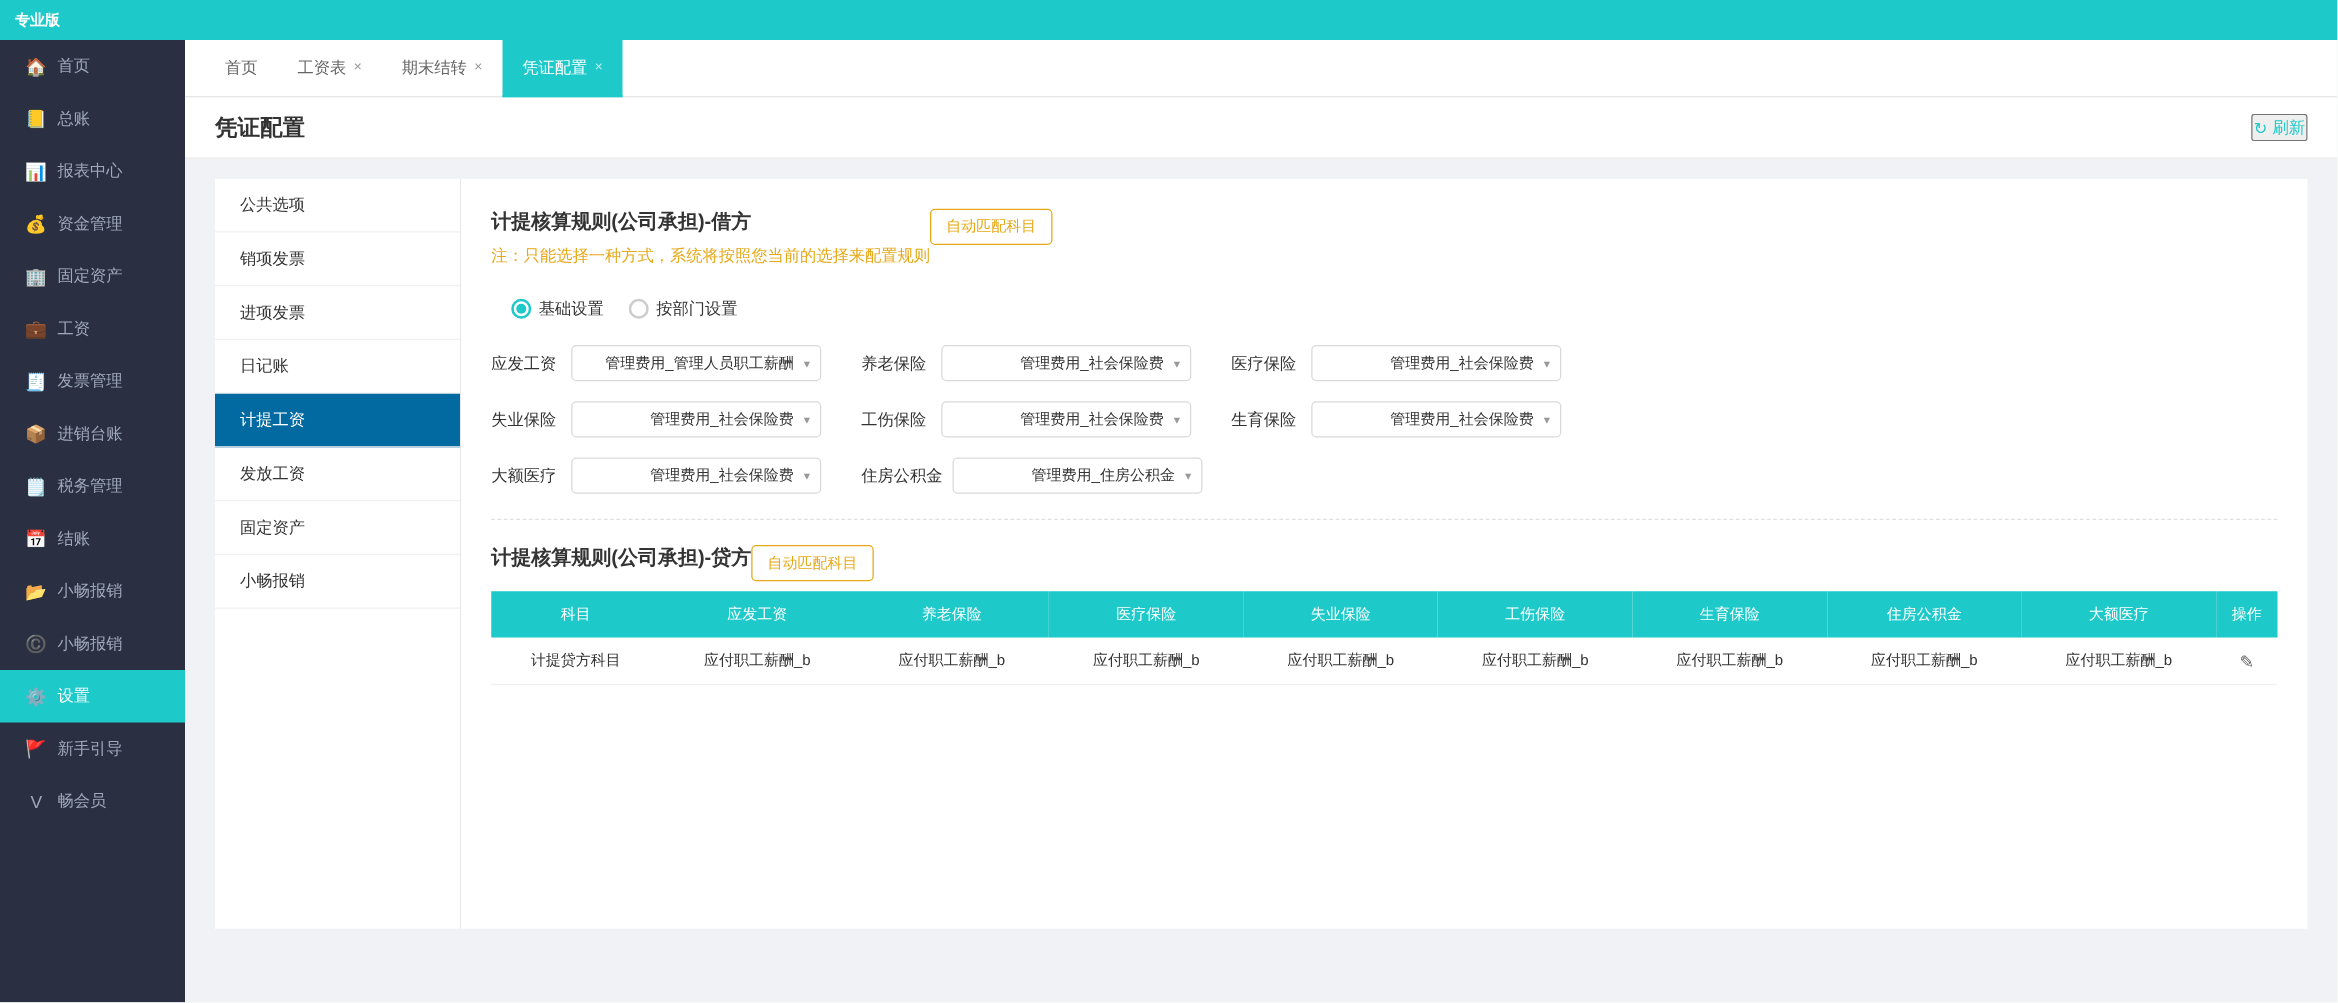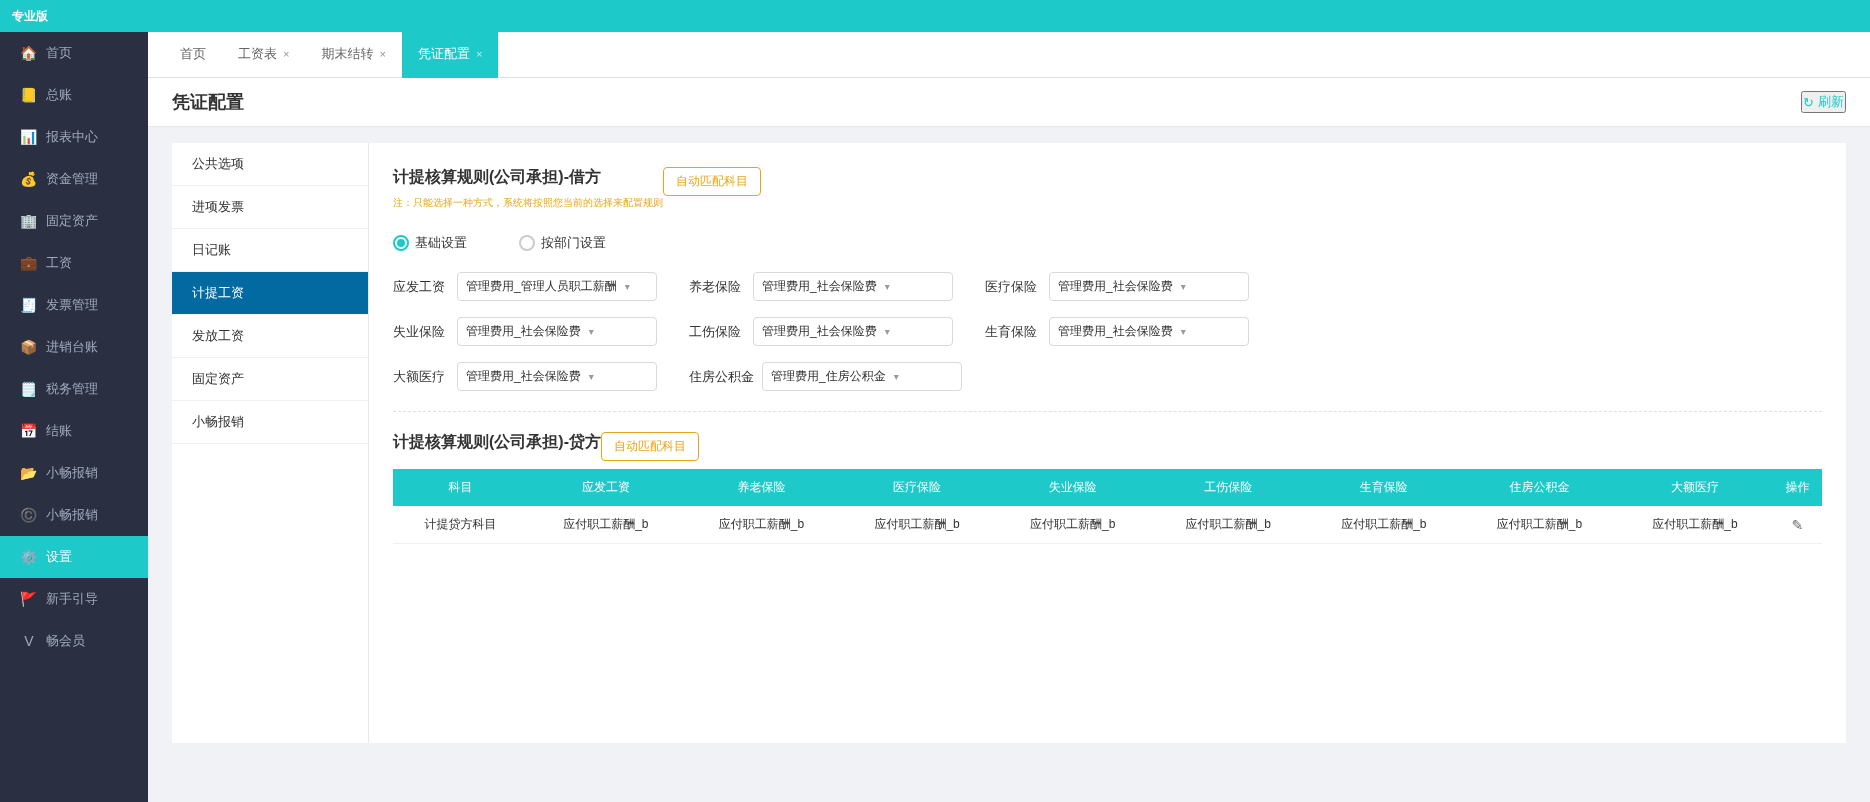--- a/index.html
+++ b/index.html
@@ -41,40 +41,40 @@
     .left-nav-item { padding: 12px 20px; cursor: pointer; font-size: 13px; color: #333; border-bottom: 1px solid #f0f0f0; position: relative; }
     .left-nav-item.active { background: #0369a1; color: white; }
     .left-nav-item .new-badge { background: #ff4d4f; color: white; font-size: 10px; padding: 1px 4px; border-radius: 3px; margin-left: 4px; }
     .left-nav-item .arrow { position: absolute; right: 12px; top: 50%; transform: translateY(-50%); font-size: 10px; }
 
     
     .right-panel { flex: 1; background: white; padding: 24px; }
 
     
     .section-title { font-size: 16px; font-weight: bold; color: #333; margin-bottom: 8px; }
-    .section-note { color: #e6a817; font-size: 10px; margin-bottom: 16px; }
+    .section-note { color: #e6a817; font-size: 13px; margin-bottom: 16px; }
 
     
     .auto-match-btn { border: 1px solid #e6a817; color: #e6a817; background: white; padding: 5px 12px; border-radius: 4px; cursor: pointer; font-size: 12px; white-space: nowrap; }
 
     .section-header { display: flex; align-items: flex-start; margin-bottom: 8px; }
 
     
-    .radio-group { display: flex; gap: 52px; margin-bottom: 20px; align-items: center; }
+    .radio-group { display: flex; gap: 20px; margin-bottom: 20px; align-items: center; margin-left: 16px; }
     .radio-option { display: flex; align-items: center; gap: 6px; cursor: pointer; font-size: 13px; color: #333; }
     .radio-circle { width: 16px; height: 16px; border-radius: 50%; border: 2px solid #ccc; display: flex; align-items: center; justify-content: center; }
     .radio-circle.selected { border-color: #1ec9c9; }
     .radio-circle.selected::after { content: ''; width: 8px; height: 8px; background: #1ec9c9; border-radius: 50%; }
 
     
     .form-grid { display: flex; flex-direction: column; gap: 16px; margin-bottom: 20px; }
     .form-row { display: flex; gap: 32px; align-items: center; }
     .form-field { display: flex; align-items: center; gap: 8px; }
     .field-label { font-size: 13px; color: #333; white-space: nowrap; min-width: 56px; }
-    .field-select { display: flex; align-items: center; border: 1px solid #d9d9d9; border-radius: 4px; padding: 5px 8px; background: white; min-width: 200px; font-size: 12px; color: #333; cursor: pointer; justify-content: flex-start; }
+    .field-select { display: flex; align-items: center; border: 1px solid #d9d9d9; border-radius: 4px; padding: 5px 8px; background: white; min-width: 200px; font-size: 12px; color: #333; cursor: pointer; justify-content: flex-end; }
     .select-arrow { font-size: 10px; color: #999; margin-left: 8px; }
 
     
     .divider { border: none; border-top: 1px dashed #e0e0e0; margin: 20px 0; }
 
     
     .data-table { width: 100%; border-collapse: collapse; }
     .data-table th { background: #1ec9c9; color: white; padding: 10px 4px; text-align: center; font-size: 12px; font-weight: normal; }
     .data-table td { padding: 10px 8px; text-align: center; font-size: 12px; color: #333; border-bottom: 1px solid #f0f0f0; }
     .edit-icon { color: #666; cursor: pointer; font-size: 14px; }
@@ -174,20 +174,21 @@
     <div class="page-header">
       <span class="page-title">凭证配置</span>
       <button class="refresh-btn">↻ <span>刷新</span></button>
     </div>
 
     <div class="content-area">
       <div class="content-layout">
 
         <div class="left-nav">
         <div class="left-nav-item"><span>公共选项</span></div>
+            <div class="left-nav-item"><span>销项发票</span></div>
             <div class="left-nav-item"><span>进项发票</span></div>
             <div class="left-nav-item"><span>日记账</span></div>
             <div class="left-nav-item active"><span>计提工资</span></div>
             <div class="left-nav-item"><span>发放工资</span></div>
             <div class="left-nav-item"><span>固定资产</span></div>
             <div class="left-nav-item"><span>小畅报销</span></div>
           </div>
 
         <div class="right-panel">
 

